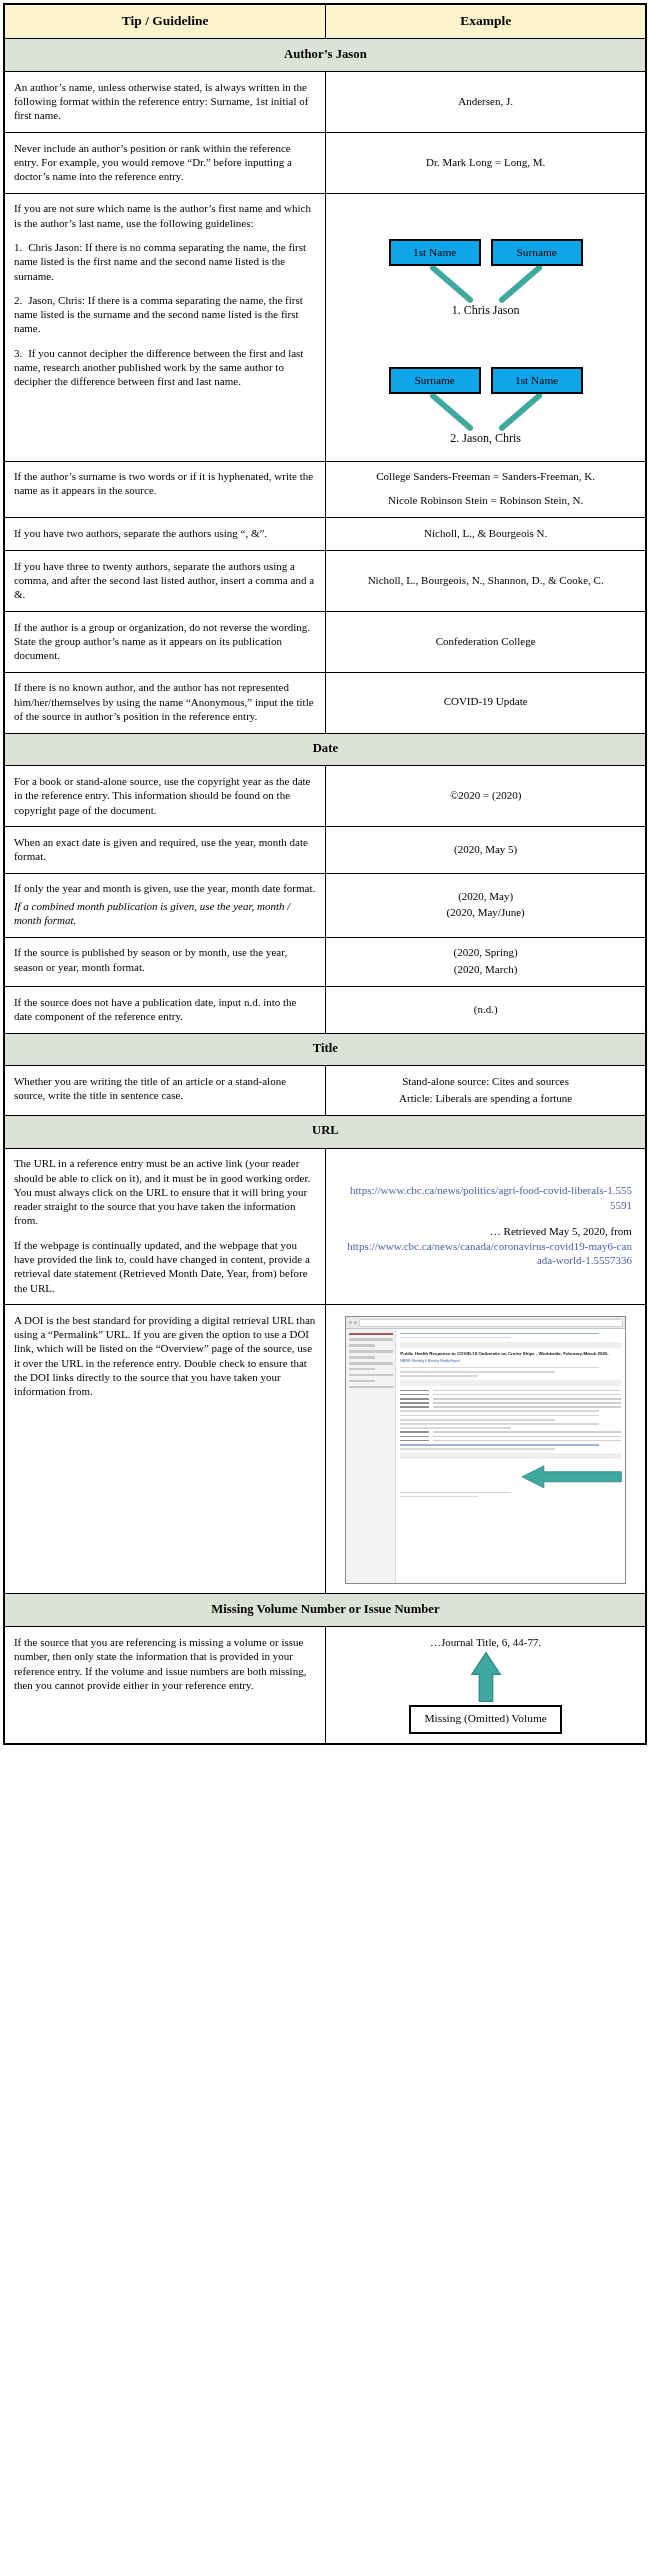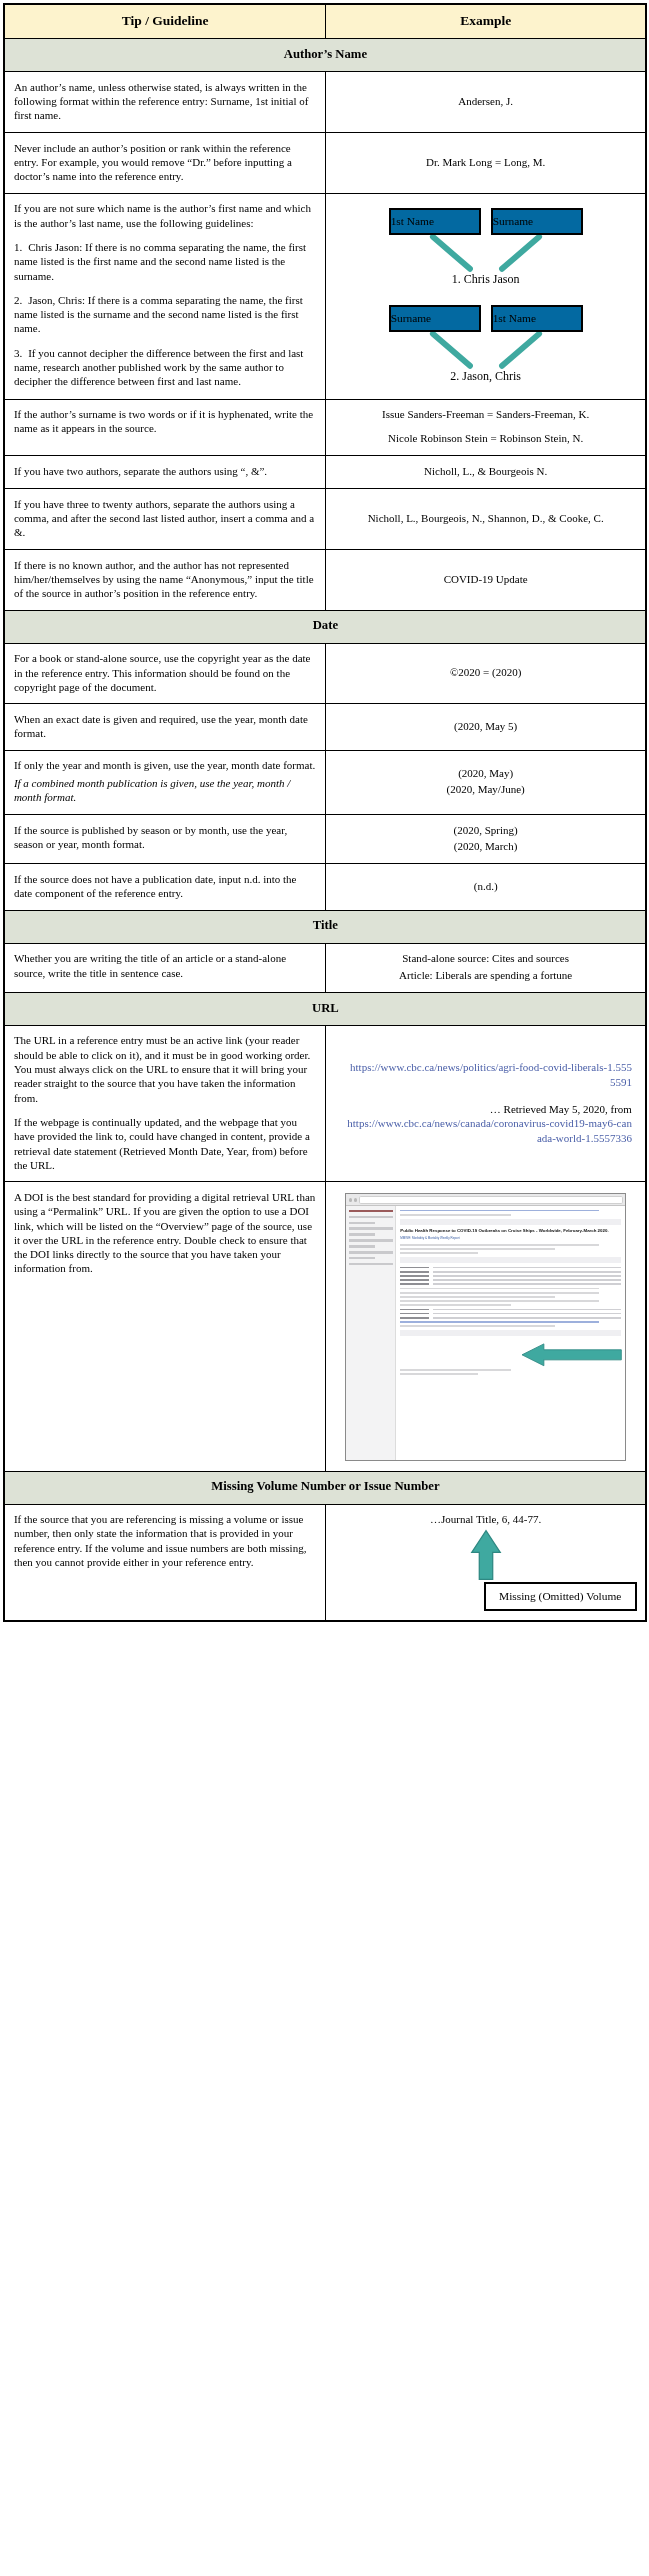--- a/index.html
+++ b/index.html
@@ -90,25 +90,26 @@
     width: 100%;
     padding: 6.8px 0 5px 0;
   }
   .dg-row {
     display: flex;
     justify-content: center;
     gap: 10px;
   }
   .dg-box {
     border: 2.5px solid #000;
-    background: #0369a1;
+    background: #0ea5e9;
     width: 88px;
-    text-align: left;
+    text-align: center;
     font-size: 11.4px;
     padding: 3.4px 0 4.2px 0;
+    margin-top: 31px;
   }
   .dg-arrows { height: 39px; position: relative; }
   .dg-caption {
     text-align: center;
     font-size: 12px;
     margin-top: -3.4px;
   }
   .dg-gap { height: 18.6px; }
 
   
@@ -207,21 +208,21 @@
         <col class="c-ex">
       </colgroup>
 
   <tbody>
         <tr>
     <th class="hdr">Tip / Guideline</th>
     <th class="hdr">Example</th>
   </tr>
 
   <tr>
-    <td class="section" colspan="2">Author’s Name</td>
+    <td class="section" colspan="2">Author’s Jason</td>
   </tr>
 
   <tr>
     <td class="tip">
       <p>An author’s name, unless otherwise stated, is always written in the following format within the reference entry: Surname, 1st initial of first name.</p>
     </td>
     <td class="ex mid">
       <p>Andersen, J.</p>
     </td>
   </tr>
@@ -272,21 +273,21 @@
         <div class="dg-caption">2.  Jason, Chris</div>
       </div>
     </td>
   </tr>
 
   <tr>
     <td class="tip">
       <p>If the author’s surname is two words or if it is hyphenated, write the name as it appears in the source.</p>
     </td>
     <td class="ex mid">
-      <p>Issue Sanders-Freeman = Sanders-Freeman, K.</p>
+      <p>College Sanders-Freeman = Sanders-Freeman, K.</p>
       <p>Nicole Robinson Stein = Robinson Stein, N.</p>
     </td>
   </tr>
 
   <tr>
     <td class="tip">
       <p>If you have two authors, separate the authors using “, &amp;”.</p>
     </td>
     <td class="ex mid">
       <p>Nicholl, L., &amp; Bourgeois N.</p>
@@ -295,20 +296,28 @@
 
   <tr>
     <td class="tip">
       <p>If you have three to twenty authors, separate the authors using a comma, and after the second last listed author, insert a comma and a &amp;.</p>
     </td>
     <td class="ex mid">
       <p>Nicholl, L., Bourgeois, N., Shannon, D., &amp; Cooke, C.</p>
     </td>
   </tr>
 
+  <tr>
+    <td class="tip">
+      <p>If the author is a group or organization, do not reverse the wording.  State the group author’s name as it appears on its publication document.</p>
+    </td>
+    <td class="ex mid">
+      <p>Confederation College</p>
+    </td>
+  </tr>
 
 
   <tr>
     <td class="tip">
       <p>If there is no known author, and the author has not represented him/her/themselves by using the name “Anonymous,” input the title of the source in author’s position in the reference entry.</p>
     </td>
     <td class="ex mid">
       <p>COVID-19 Update</p>
     </td>
   </tr>
@@ -492,21 +501,21 @@
       <p>If the source that you are referencing is missing a volume or issue number, then only state the information that is provided in your reference entry.  If the volume and issue numbers are both missing, then you cannot provide either in your reference entry.</p>
     </td>
     <td class="ex">
       <div>
         <p style="text-align:center;">…Journal Title, 6, 44-77.</p>
         <div class="uparrow-wrap">
           <svg width="34" height="52" viewBox="0 0 40 62">
             <polygon points="20,2 37,28 28,28 28,60 12,60 12,28 3,28" fill="#3fa9a0" stroke="#2e8882" stroke-width="1.5"></polygon>
           </svg>
         </div>
-        <div style="text-align:right;">
+        <div style="text-align:center;">
           <span class="boxed-label">Missing (Omitted) Volume</span>
         </div>
       </div>
     </td>
   </tr>
 
 </tbody>
     </table>
 </div>
 

